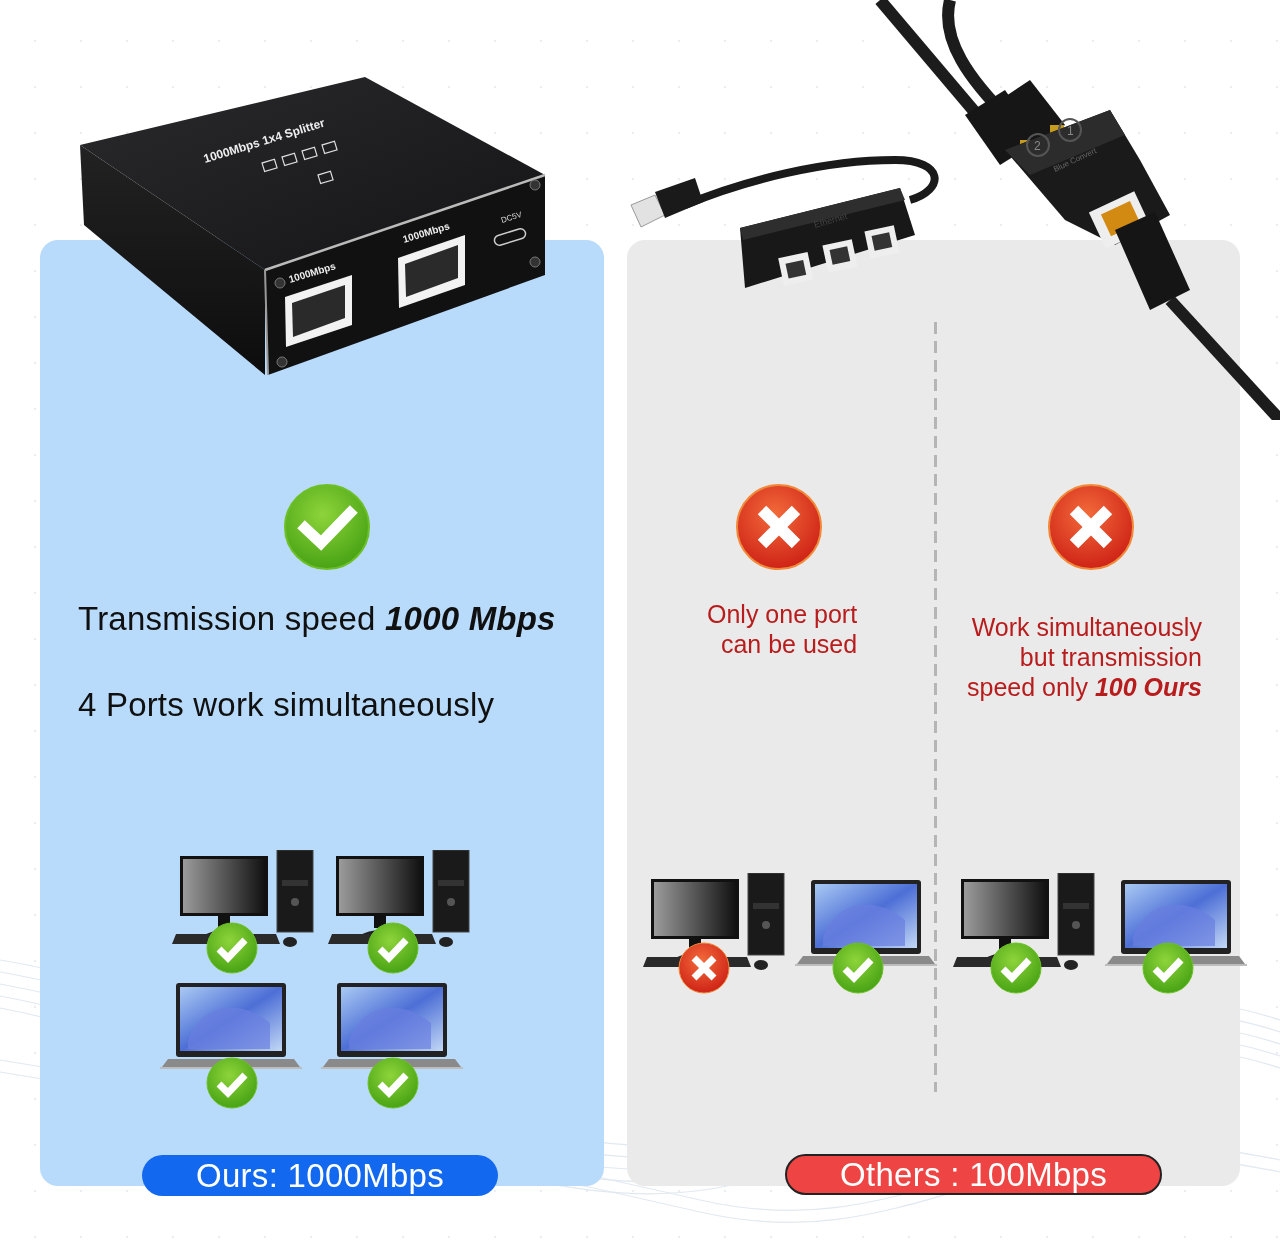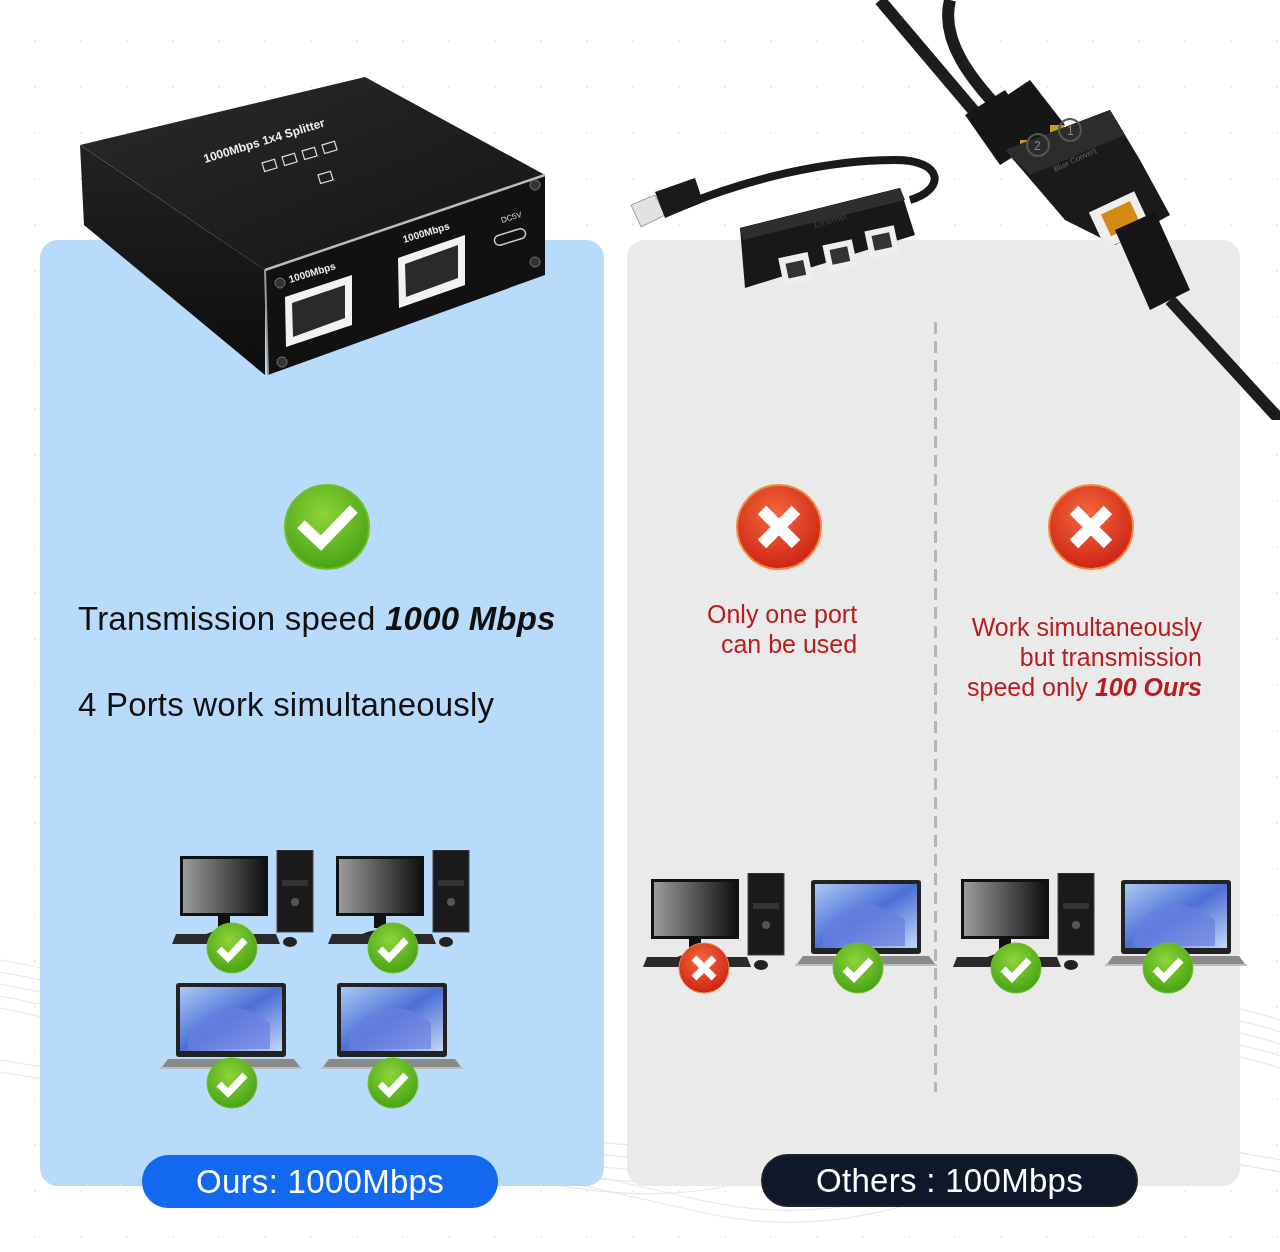--- a/index.html
+++ b/index.html
@@ -27,26 +27,26 @@
     position: absolute; left: 934px; top: 322px; width: 3px; height: 770px;
     background: repeating-linear-gradient(to bottom, #b5b5b5 0 12px, transparent 12px 19px);
   }
   .badge-icon { position: absolute; width: 88px; height: 88px; }
   .badge-icon.small { width: 52px; height: 52px; }
   .text-line { position: absolute; white-space: nowrap; text-align: right; }
   .ours-line { font-size: 33px; color: #101010; letter-spacing: .2px; }
   .others-line { font-size: 25px; line-height: 30px; color: #b91c1c; white-space: pre-line; }
   b.em { font-weight: 700; font-style: italic; }
   .pill {
-    position: absolute; height: 53px; border-radius: 28px; color: #fff;
+    position: absolute; height: 41px; border-radius: 28px; color: #fff;
     font-size: 33px; display: flex; align-items: center; justify-content: center;
     letter-spacing: .3px;
   }
   .pill-ours { left: 142px; top: 1155px; width: 356px; background: #1368f0; }
-  .pill-others { left: 761px; top: 1154px; width: 377px; background: #0f172a; border: 2px solid #222; }
+  .pill-others { left: 785px; top: 1154px; width: 377px; background: #ef4444; border: 2px solid #222; }
   .device { position: absolute; }
 </style>
 </head>
 <body>
 
 <div class="dots"></div>
 
 <svg class="waves" viewBox="0 0 1280 352">
   <g fill="none" stroke="#d9e3ee" stroke-width="1.2" opacity=".8">
     <path d="M0 60 C 300 110, 520 300, 760 230 S 1100 60, 1280 120"></path>

